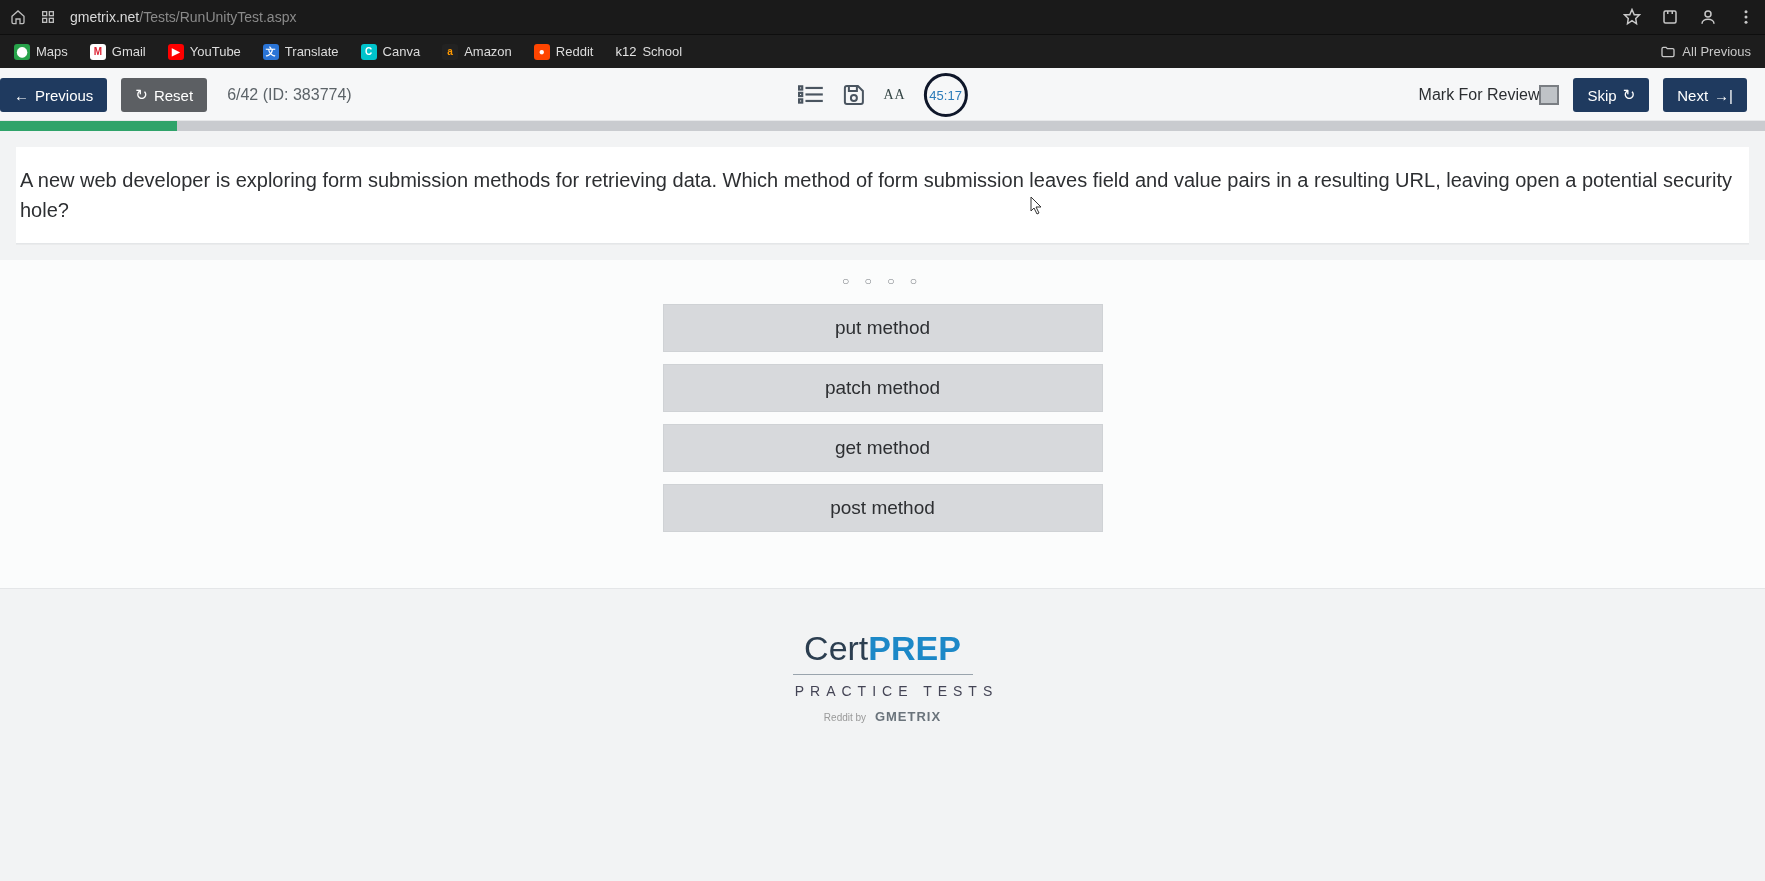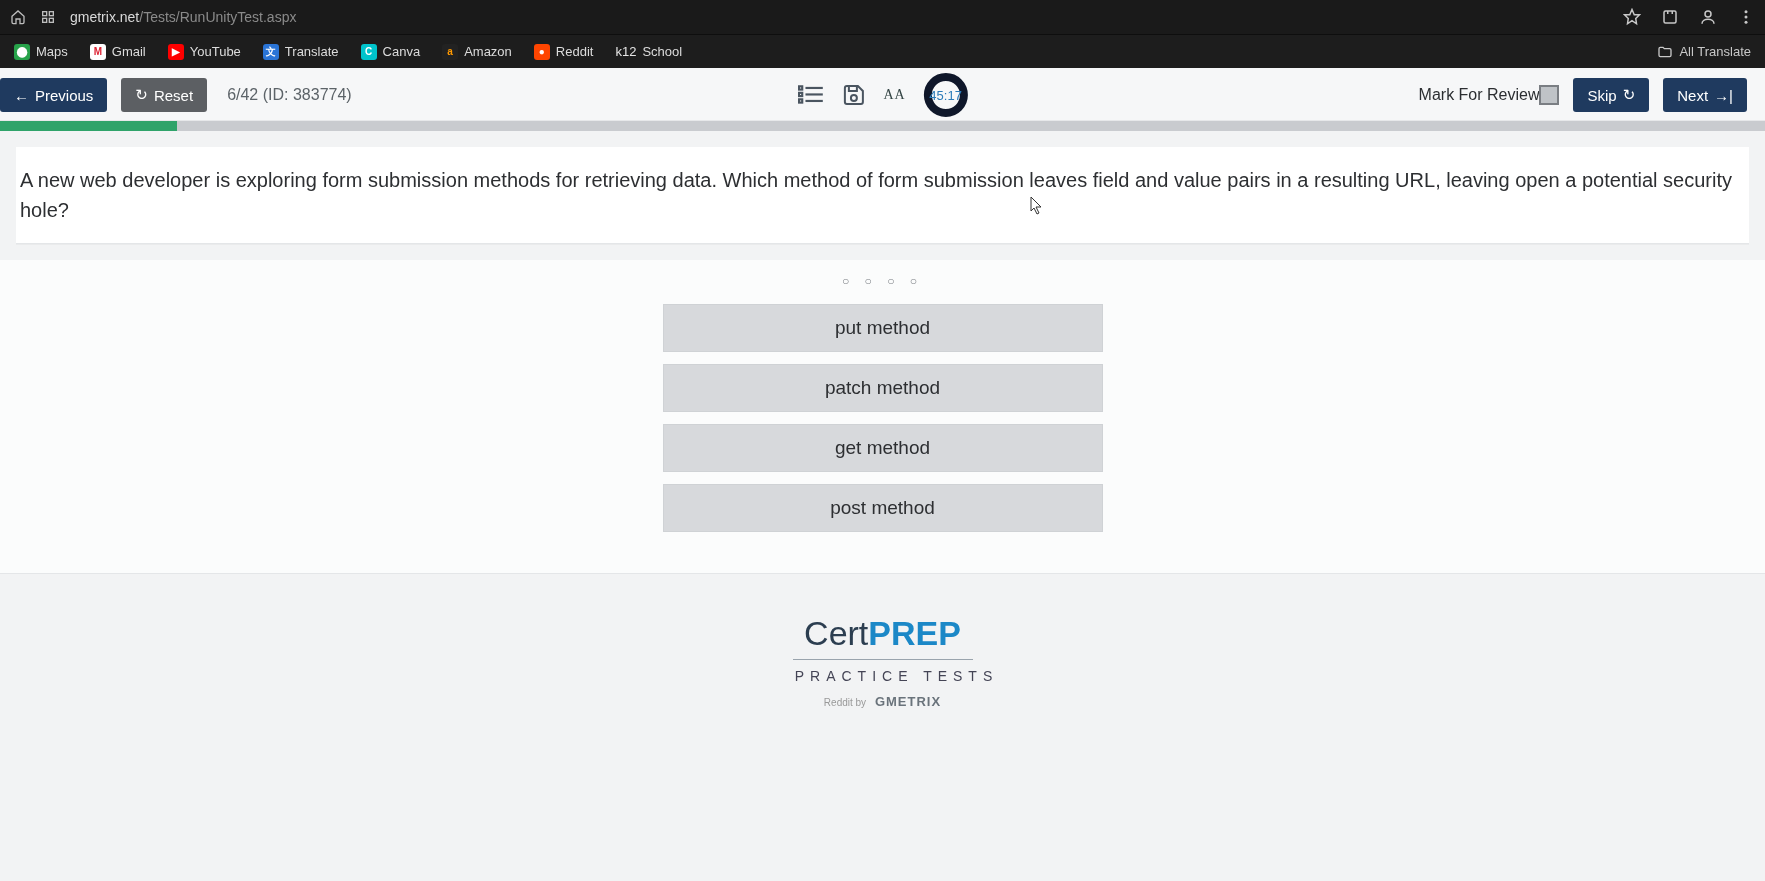--- a/index.html
+++ b/index.html
@@ -70,21 +70,21 @@
   .btn-grey { background:#5c5f63; color:#fff; }
   .qid { color:#5c6368; font-size:16px; margin-left:6px; }
 
   .center-controls {
     position:absolute; left:50%; transform:translateX(-50%);
     display:flex; align-items:center; gap:18px;
   }
   .icon-btn { color:#4a5560; cursor:pointer; display:inline-flex; align-items:center; justify-content:center; }
   .font-aa { font-family: Georgia, serif; font-size:14px; color:#344; letter-spacing:1px; }
   .timer-circle {
-    width:44px; height:44px; border:8px solid #0f172a; border-radius:50%;
+    width:44px; height:44px; border:3px solid #0f172a; border-radius:50%;
     display:flex; align-items:center; justify-content:center;
     color:#2b7bb9; font-size:13px; font-weight:500;
   }
 
   .right-controls { margin-left:auto; display:flex; align-items:center; gap:14px; padding-right:10px; }
   .mark-review { display:flex; align-items:center; gap:0; color:#2b2e31; font-size:16px; }
   .mark-box { width:20px; height:20px; border:2px solid #7a7e83; background:#bfc3c7; }
 
   .progress-track { height:10px; background:#c9cbcf; position:relative; }
   .progress-fill { height:100%; background:#2fa36a; width:10%; }
@@ -97,21 +97,21 @@
     box-shadow: 0 1px 0 rgba(0,0,0,0.03);
   }
   .question-text { font-size:20px; color:#2d2f32; line-height:1.5; }
 
   .answers-wrap {
     background:#fbfcfc;
     padding: 14px 0 40px 0;
     border-bottom:1px solid #e4e6e8;
   }
   .dots { text-align:center; color:#7a7e83; font-size:12px; letter-spacing:6px; margin-bottom:16px; }
-  .answers { width:440px; margin:1px auto; display:flex; flex-direction:column; gap:12px; }
+  .answers { width:440px; margin:16px auto; display:flex; flex-direction:column; gap:12px; }
   .answer {
     background:#d7d9dc; height:48px;
     display:flex; align-items:center; justify-content:center;
     font-size:19px; color:#2d2f32; cursor:pointer;
     border:1px solid #cfd2d5;
   }
 
   .branding { text-align:center; padding:40px 0 60px 0; color:#556; }
   .brand-top { font-size:34px; font-weight:300; color:#2c3e50; }
   .brand-top .blue { color:#1c88c7; font-weight:700; }
@@ -211,21 +211,21 @@
   <div class="bm">
       <span class="bm-school">k12</span>
       <span>School</span>
     </div>
   <div class="bookmarks-right">
     <span>
       <svg width="16" height="16" viewBox="0 0 24 24" fill="none" stroke="#c8c8c8" stroke-width="2">
           <path d="M3 7a2 2 0 0 1 2-2h4l2 2h8a2 2 0 0 1 2 2v8a2 2 0 0 1-2 2H5a2 2 0 0 1-2-2z"></path>
         </svg>
     </span>
-    <span>All Translate</span>
+    <span>All Previous</span>
   </div>
 </div>
 
 <div class="app">
 
   <div class="top-controls-wrap">
     <div class="top-controls">
       <button class="btn btn-dark">
         <span>←</span>
         <span>Previous</span>

